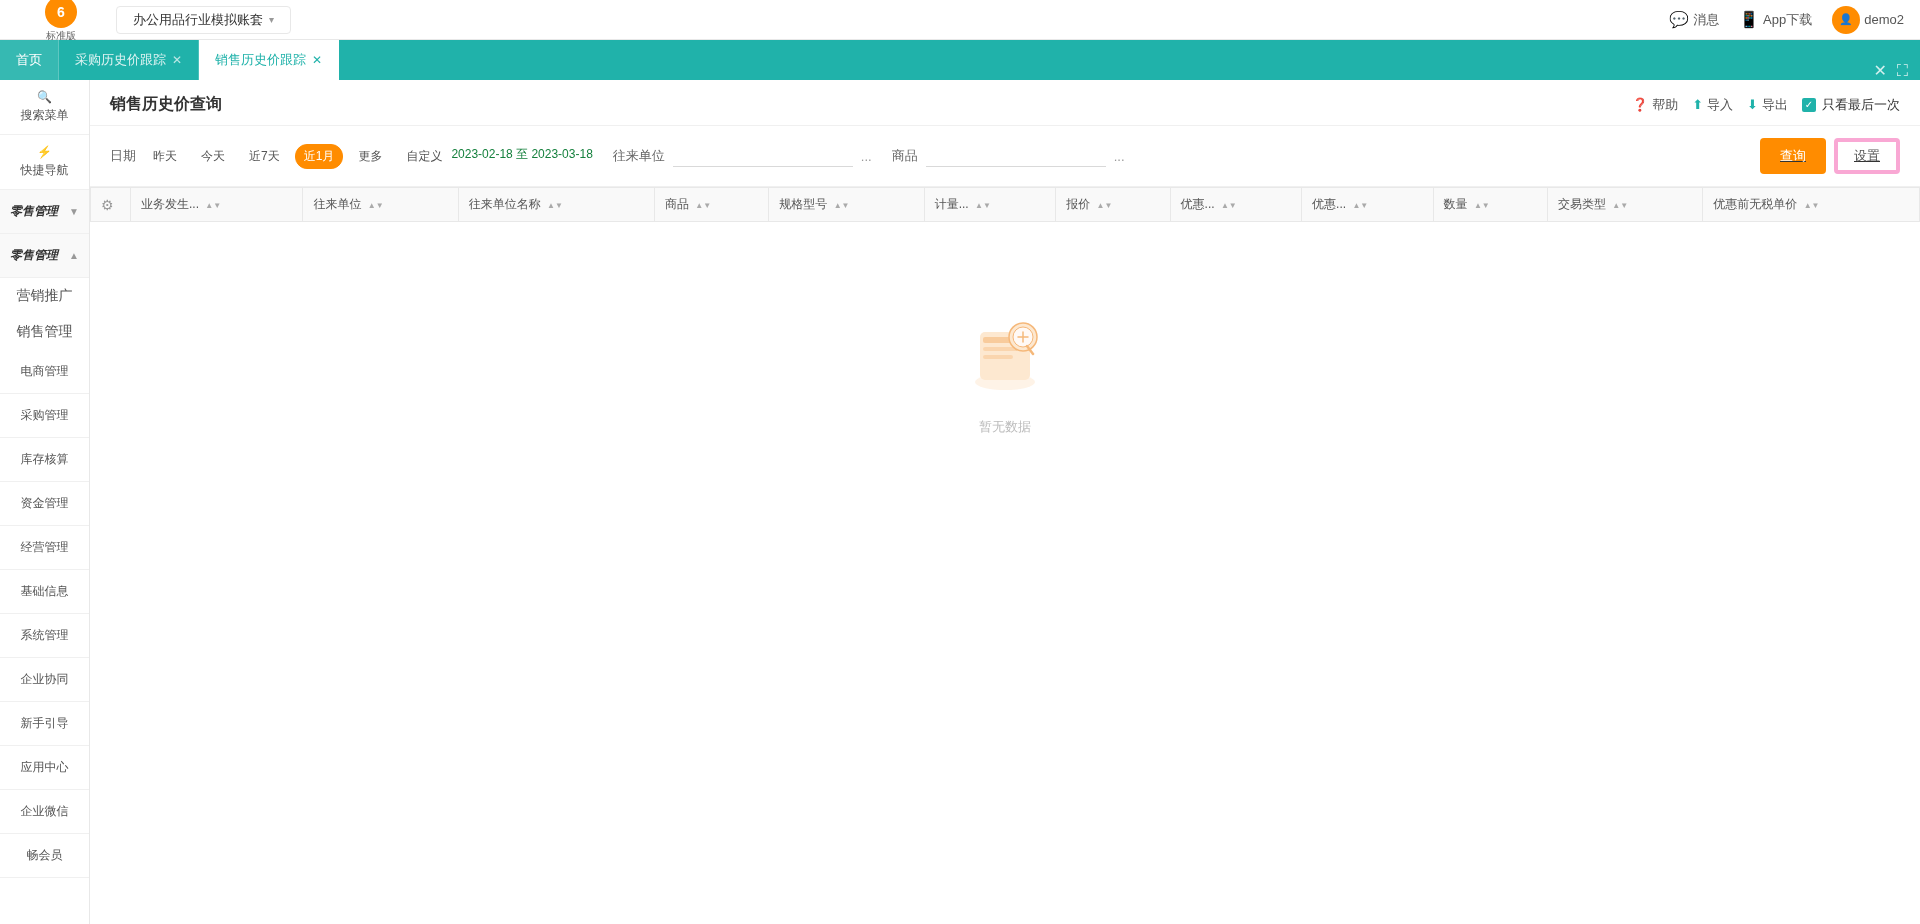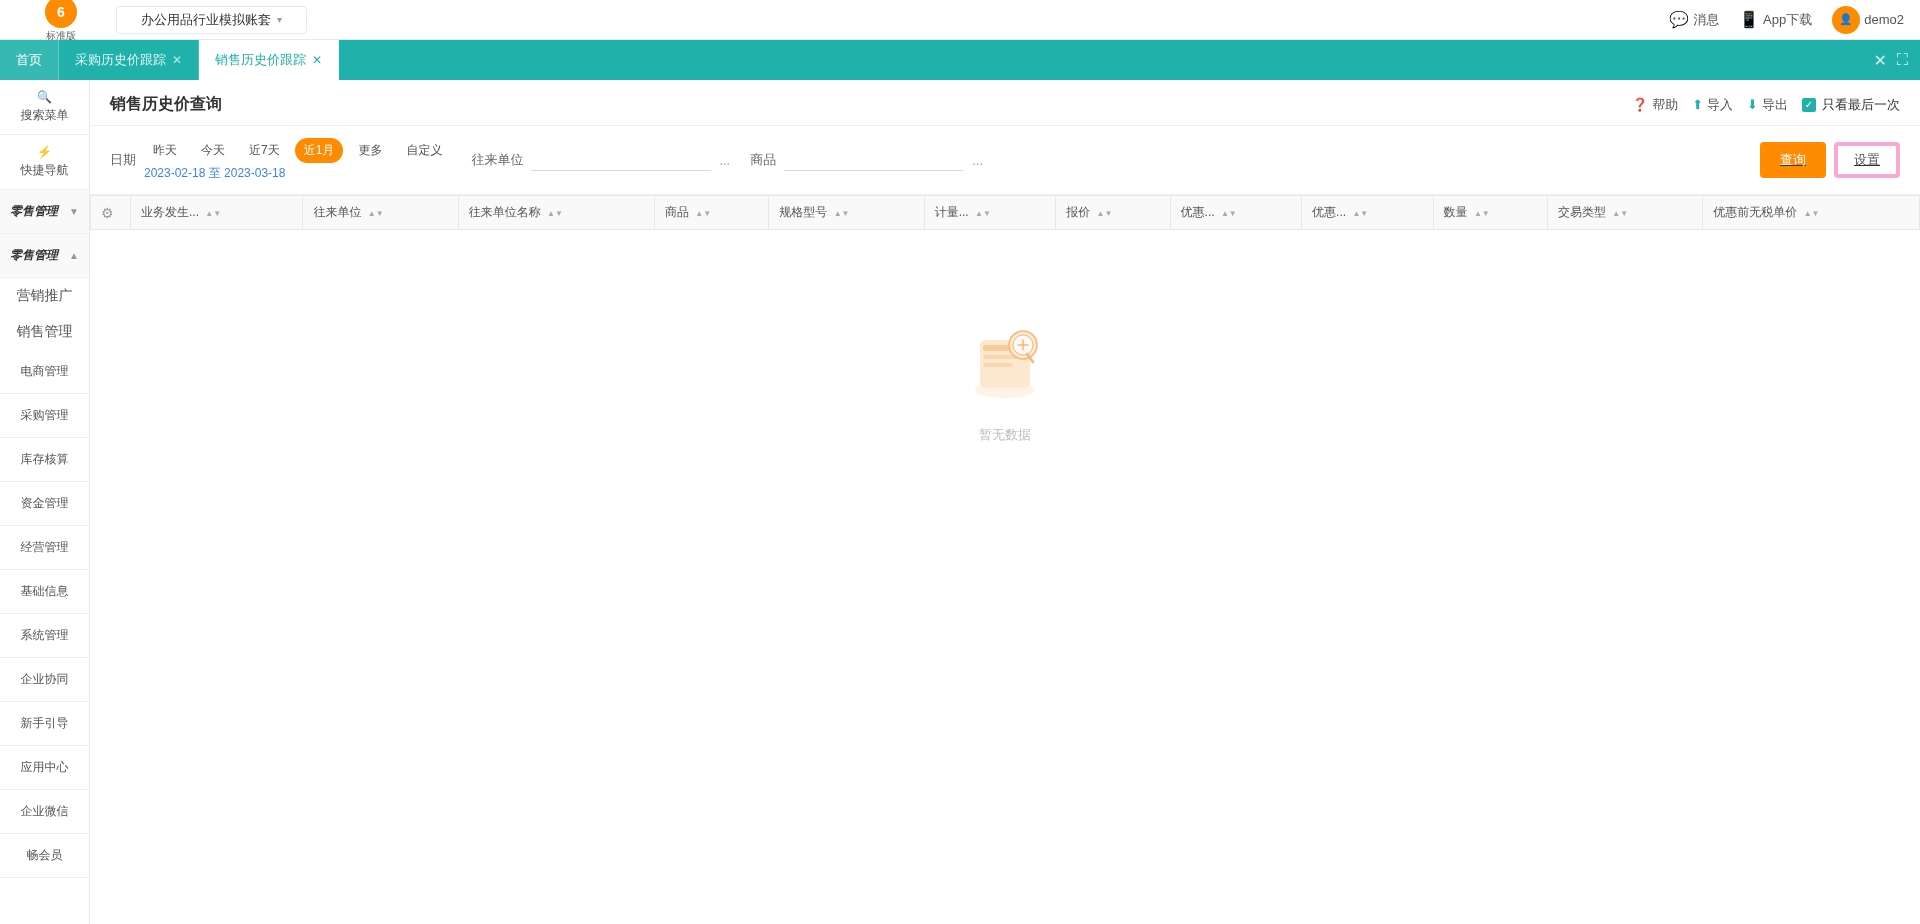--- a/index.html
+++ b/index.html
@@ -36,21 +36,21 @@
     }
     .logo-text {
       font-size: 10px;
       color: #666;
       margin-top: 1px;
     }
     .workspace-selector {
       display: flex;
       align-items: center;
       gap: 6px;
-      padding: 4px 24px;
+      padding: 4px 16px;
       border: 1px solid #e8e8e8;
       border-radius: 4px;
       cursor: pointer;
       color: #333;
       font-size: 13px;
       margin-left: 10px;
     }
     .workspace-selector .arrow { color: #999; font-size: 10px; }
     .header-right {
       margin-left: auto;
@@ -77,21 +77,21 @@
       justify-content: center;
       color: white;
       font-size: 11px;
     }
 
     
     .tab-bar {
       height: 40px;
       background: #20b2aa;
       display: flex;
-      align-items: center;
+      align-items: flex-end;
       padding: 0;
       flex-shrink: 0;
     }
     .tab-item {
       height: 40px;
       display: flex;
       align-items: center;
       padding: 0 16px;
       cursor: pointer;
       color: rgba(255,255,255,0.85);
@@ -280,21 +280,21 @@
       border: 1px solid transparent;
     }
     .date-btn.active {
       background: #ff8c00;
       color: #fff;
       border-color: #ff8c00;
       border-radius: 12px;
     }
     .date-range-text {
       font-size: 12px;
-      color: #3b82f6;
+      color: #15803d;
       margin-top: 2px;
     }
     .filter-input {
       border: none;
       border-bottom: 1px solid #d9d9d9;
       padding: 3px 6px;
       font-size: 13px;
       color: #333;
       width: 180px;
       outline: none;
@@ -324,21 +324,21 @@
       font-size: 13px;
     }
     .filter-right {
       margin-left: auto;
       display: flex;
       gap: 8px;
       text-decoration: underline;
     }
     .date-col {
       display: flex;
-      flex-direction: column;
+      flex-direction: row;
     }
 
     
     .table-area {
       flex: 1;
       overflow: auto;
       background: #fff;
     }
     .data-table {
       width: 100%;

